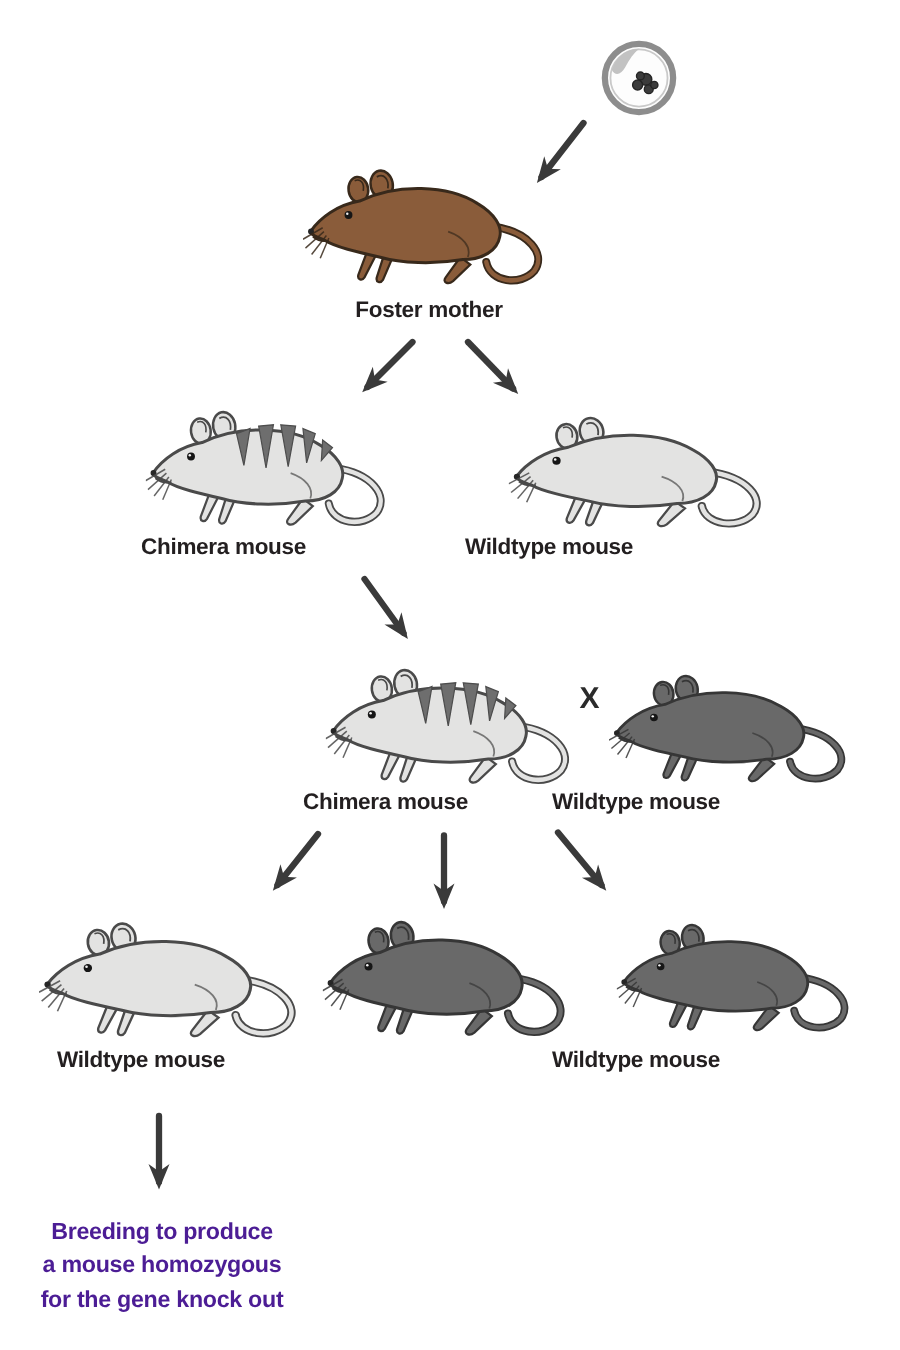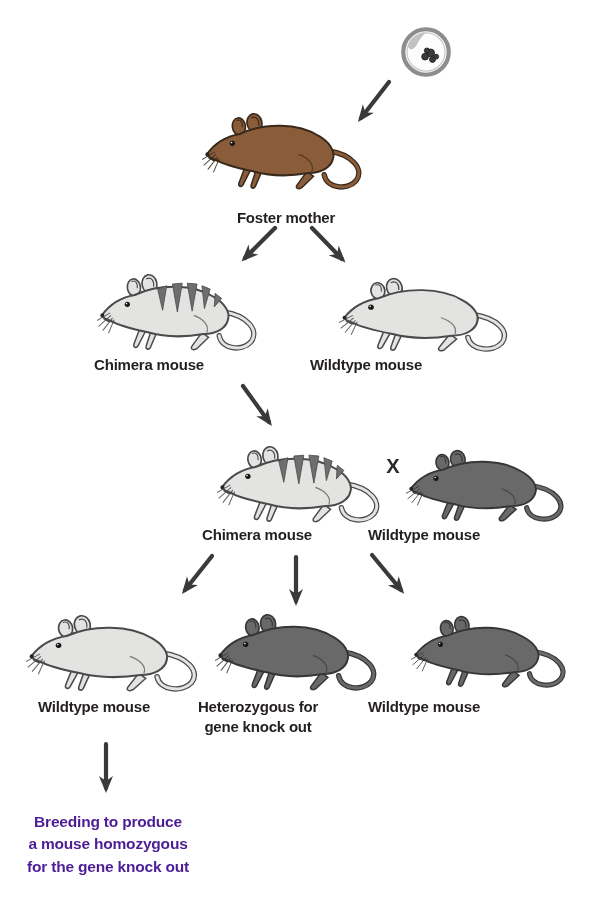--- a/index.html
+++ b/index.html
@@ -160,28 +160,26 @@
     <svg preserveAspectRatio="none" viewBox="0 0 200 92">
         <use href="#mouse-shape"></use>
       </svg>
   </div>
   <div id="n-wild4" class="mouse m-dark">
     <svg preserveAspectRatio="none" viewBox="0 0 200 92">
         <use href="#mouse-shape"></use>
       </svg>
   </div>
 
-  <div class="lbl" style="left:286px;top:208px;">Foster mother</div>
+  <div class="lbl" style="left:286px;top:197px;">Foster mother</div>
   <div class="lbl" style="left:149px;top:355px;">Chimera mouse</div>
   <div class="lbl" style="left:366px;top:355px;">Wildtype mouse</div>
   <div class="lbl" style="left:257px;top:525px;">Chimera mouse</div>
   <div class="cross" style="left:393px;top:455px;">X</div>
   <div class="lbl" style="left:424px;top:525px;">Wildtype mouse</div>
   <div class="lbl" style="left:94px;top:697px;">Wildtype mouse</div>
-  <div class="lbl" style="left:258px;top:697px;">Heterozygous for
-gene knock out</div>
   <div class="lbl" style="left:424px;top:697px;">Wildtype mouse</div>
 
   <div class="footer" style="left:108px;top:811px;">Breeding to produce
 a mouse homozygous
 for the gene knock out</div>
 
 </div>
 
 </body></html>

